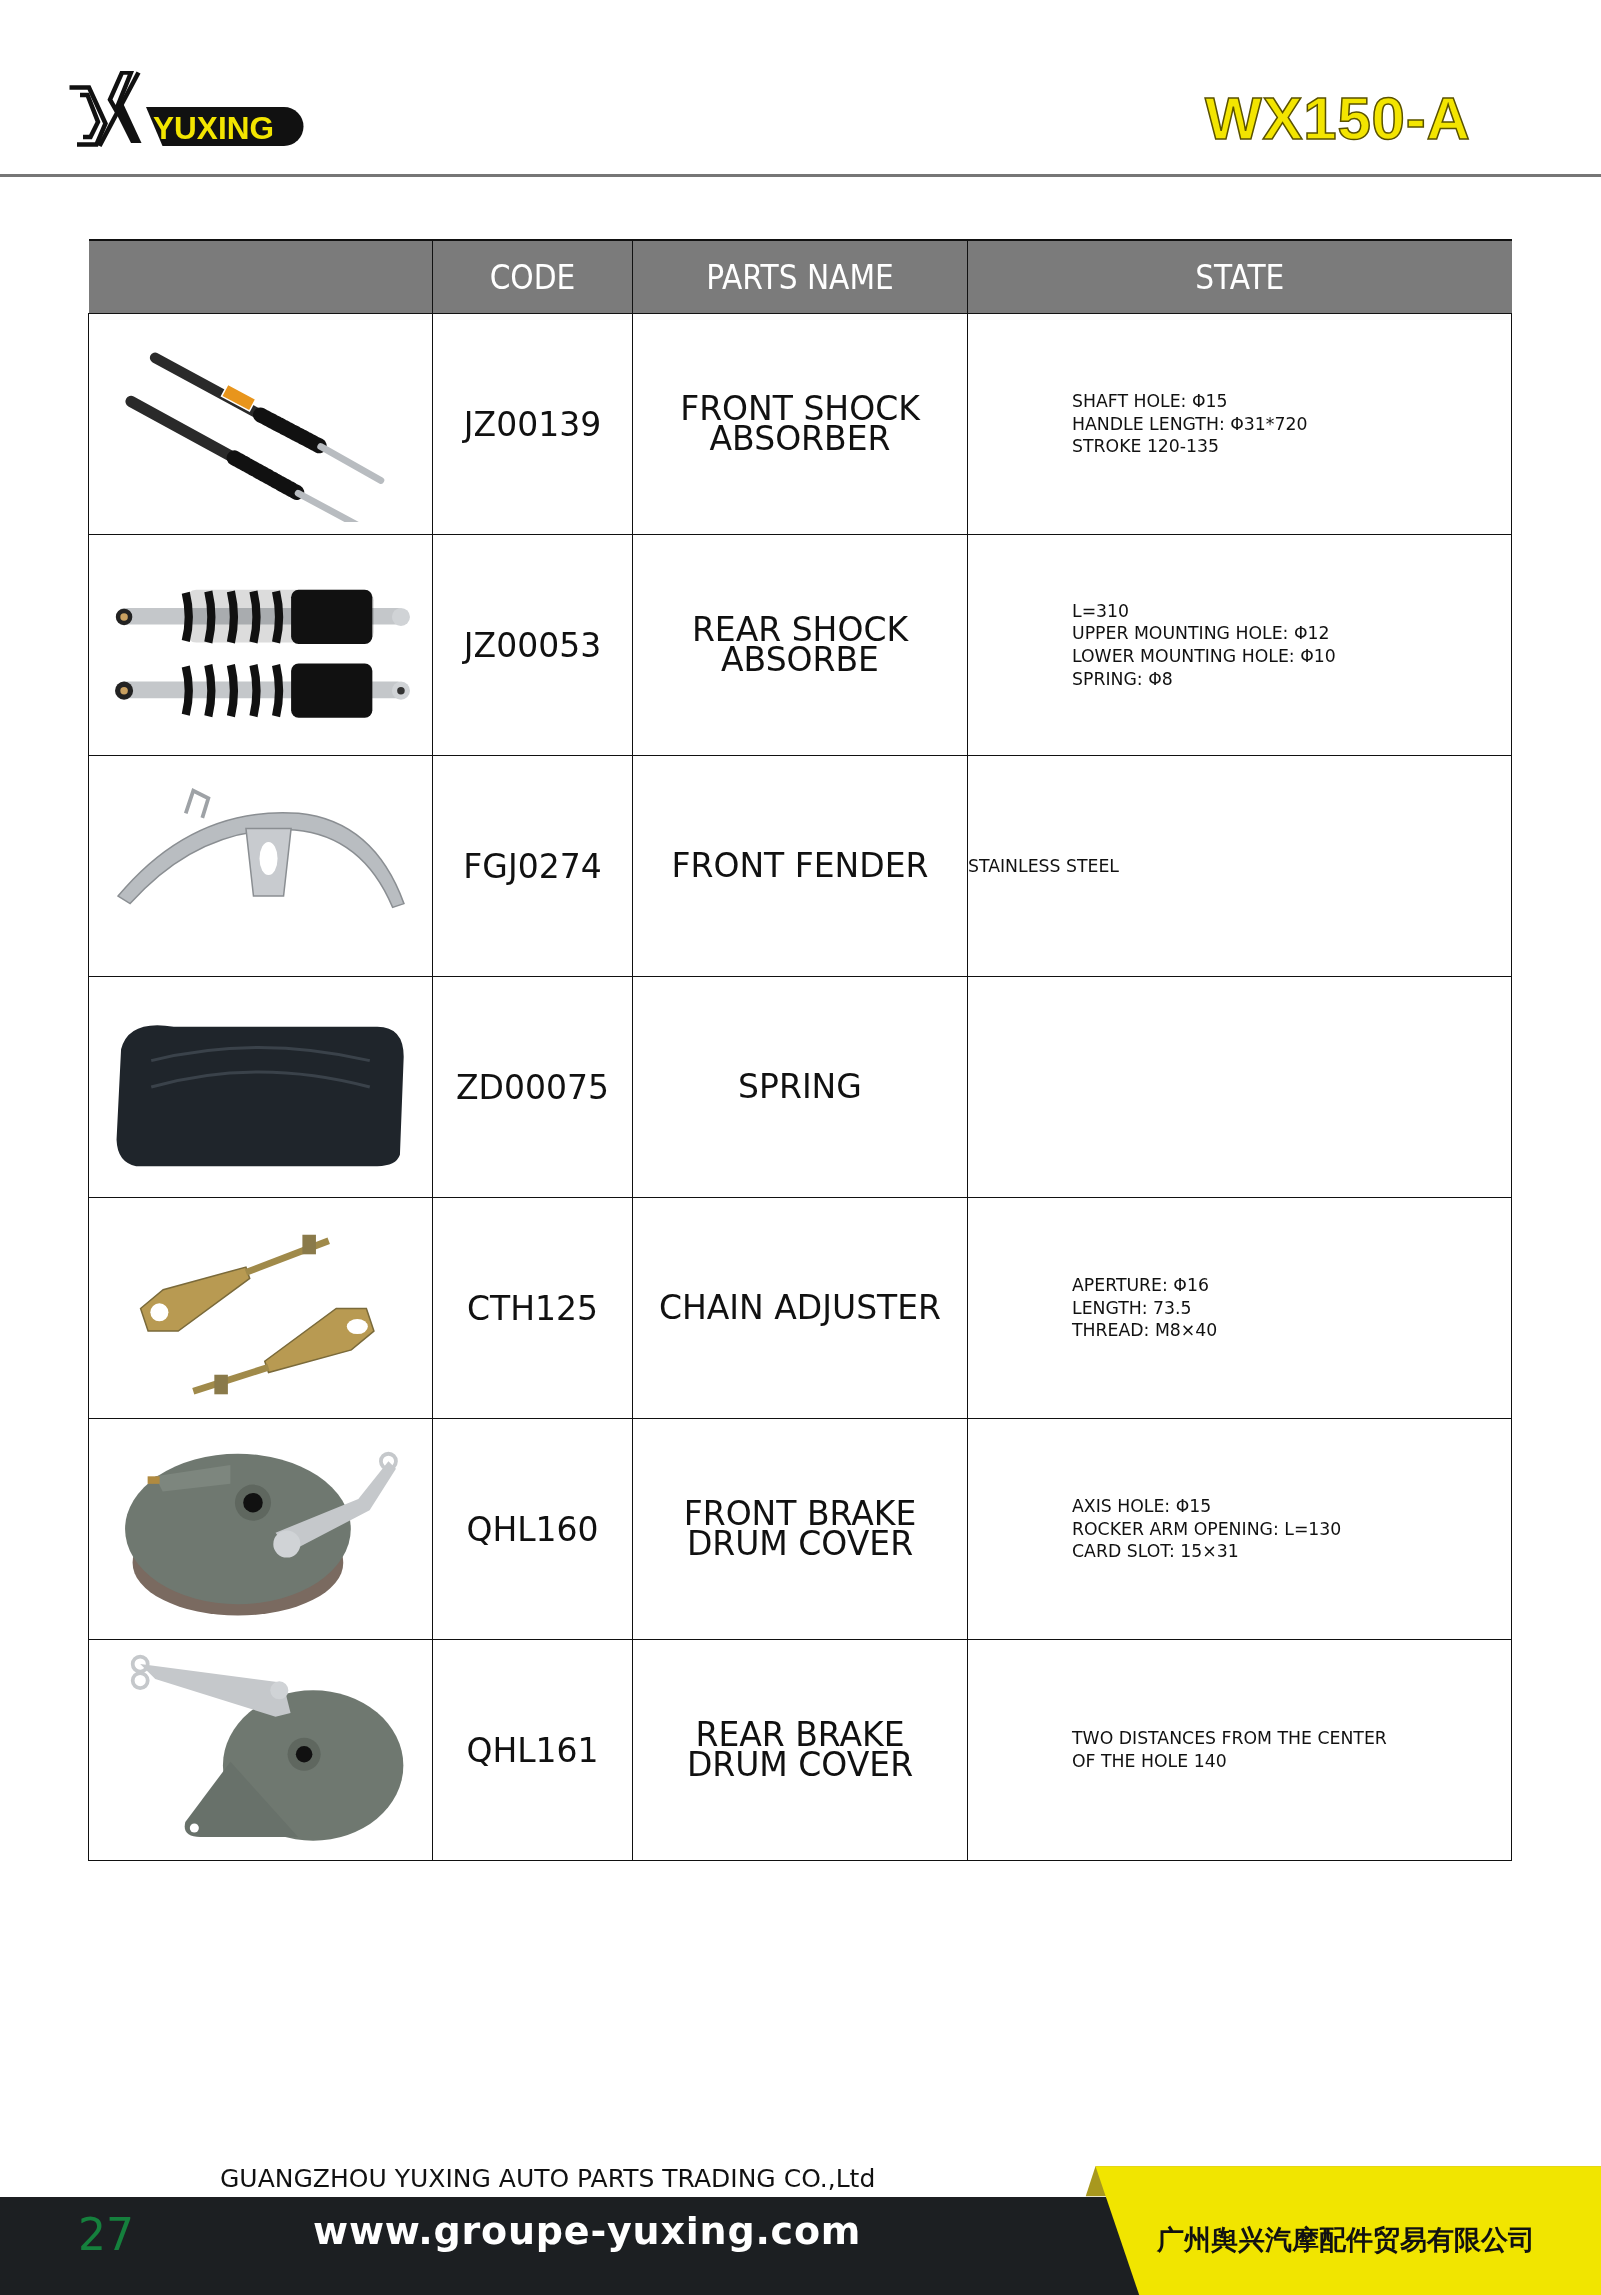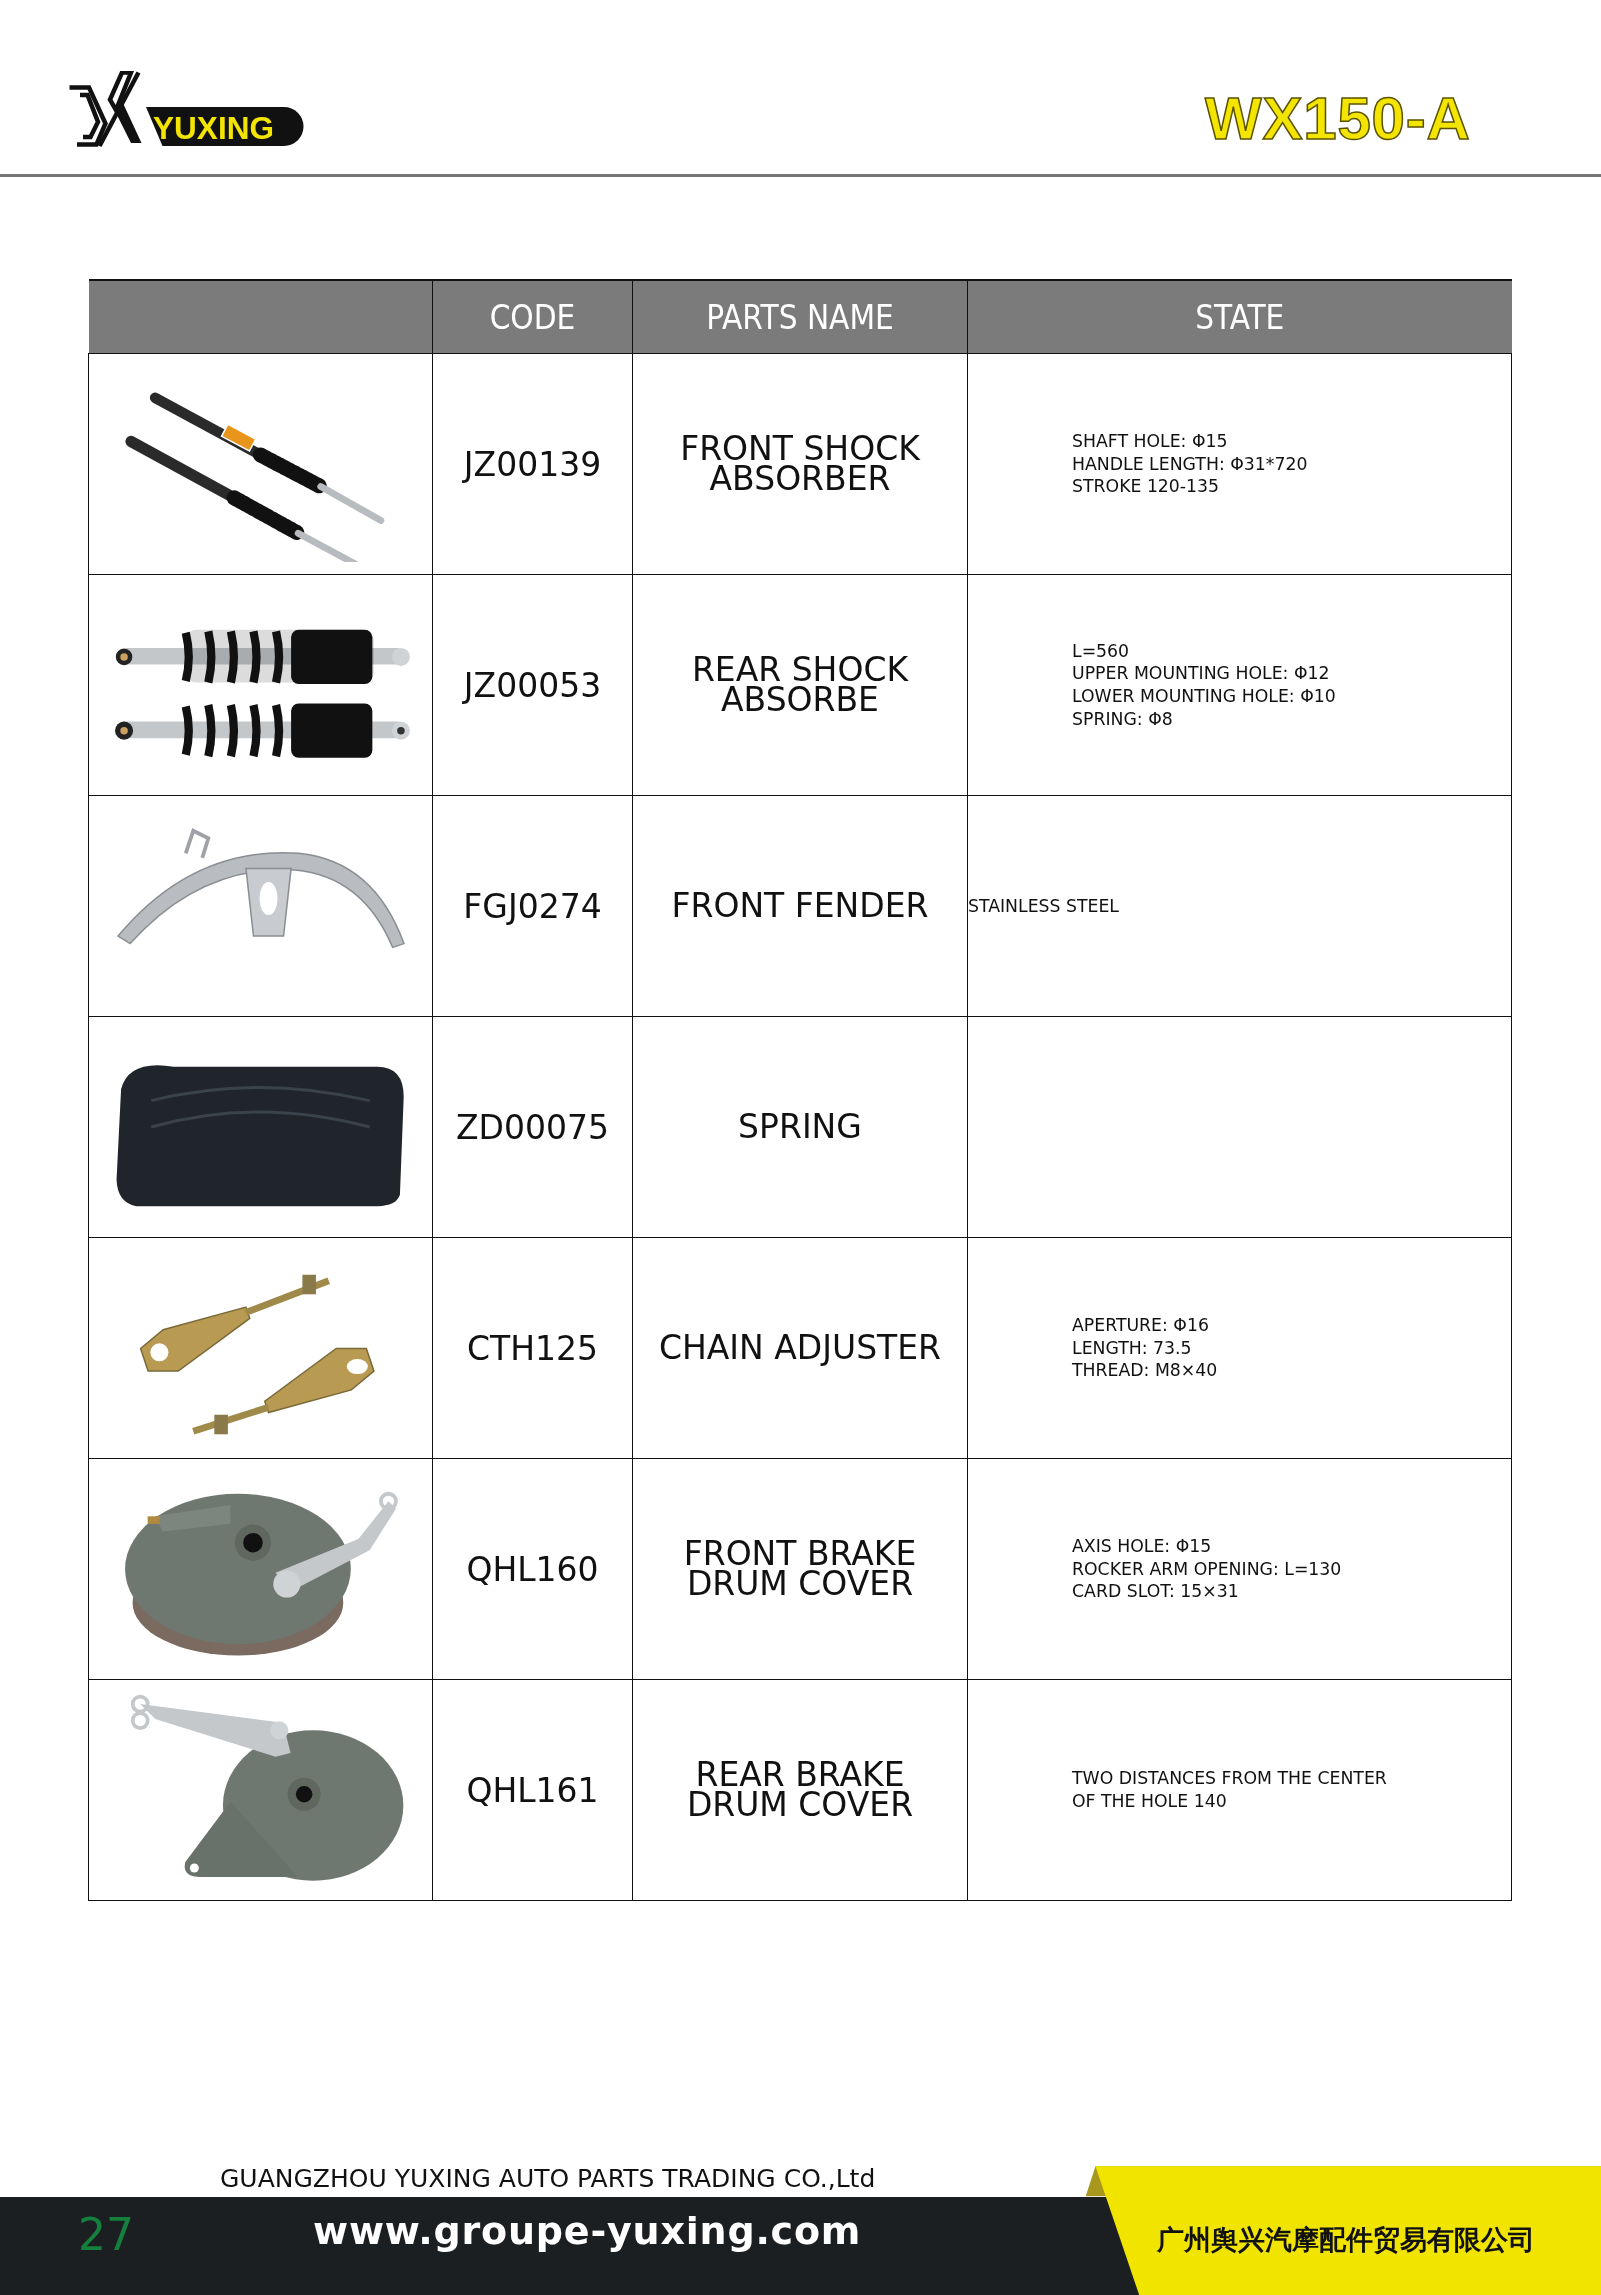--- a/index.html
+++ b/index.html
@@ -1,21 +1,21 @@
 <!DOCTYPE html>
 <html style="font-size:12px"><head>
 <meta charset="utf-8">
 <style>
   html, body { margin:0; padding:0; }
   body { width:1602px; height:2295px; position:relative; background:#ffffff; font-family:"DejaVu Sans", "Liberation Sans", sans-serif; overflow:hidden; }
   .logo { position:absolute; left:66px; top:71px; width:256px; height:78px; }
   .model-title { position:absolute; left:1205px; top:89px; font-family:"Liberation Sans", sans-serif; font-weight:bold; font-size:60px; color:#f3e500; -webkit-text-stroke:1.5px #5a5200; letter-spacing:0.8px; line-height:1; }
   .top-rule { position:absolute; left:0; top:174px; width:1602px; height:3px; background:#767676; }
 
-  .parts-table { position:absolute; left:88px; top:239px; width:1423px; border-collapse:collapse; table-layout:fixed;margin-top:40px; }
+  .parts-table { position:absolute; left:88px; top:239px; width:1423px; border-collapse:collapse; table-layout:fixed; }
   .parts-table th { background:#7b7b7b; color:#ffffff; font-family:"DejaVu Sans Condensed","DejaVu Sans", sans-serif; font-weight:normal; font-size:33px; height:72px; padding:0; border-left:0.8px solid #111; letter-spacing:0px; }
   .parts-table th:first-child { border-left:none; }
   .parts-table thead tr { border-top:2.3px solid #111; }
   .parts-table td { border:1.5px solid #111; height:220px; padding:0; vertical-align:middle; font-size:33px; color:#111; text-align:center; }
   .parts-table td.state { text-align:left; padding-left:104px; font-size:17.3px; line-height:22.6px; }
   .img-cell svg { display:block; margin:0 auto; }
   .name-lines span { display:block; line-height:30px; }
   .state-lines span { display:block; }
   .state-center { text-align:left; padding-left:0 !important; }
 
@@ -110,21 +110,21 @@
               <rect x="250" y="144" width="108" height="72" rx="10" fill="#111"></rect>
             </g>
           </g>
         </svg>
       </td>
       <td>JZ00053</td>
       <td class="name-lines">
           <span>REAR SHOCK ABSORBE</span>
         </td>
       <td class="state state-lines">
-        <span>L=560</span>
+        <span>L=310</span>
         <span>UPPER MOUNTING HOLE: Φ12</span>
         <span>LOWER MOUNTING HOLE: Φ10</span>
         <span>SPRING: Φ8</span>
       </td>
     </tr>
 
     <tr>
       <td class="img-cell">
         <svg width="316" height="166" viewBox="0 0 420 220">
           <path d="M20 150 Q120 30 260 40 Q360 50 400 160 L385 165 Q345 70 255 62 Q130 55 36 160 Z" fill="#b9bdc1" stroke="#8a8e92" stroke-width="2"></path>

